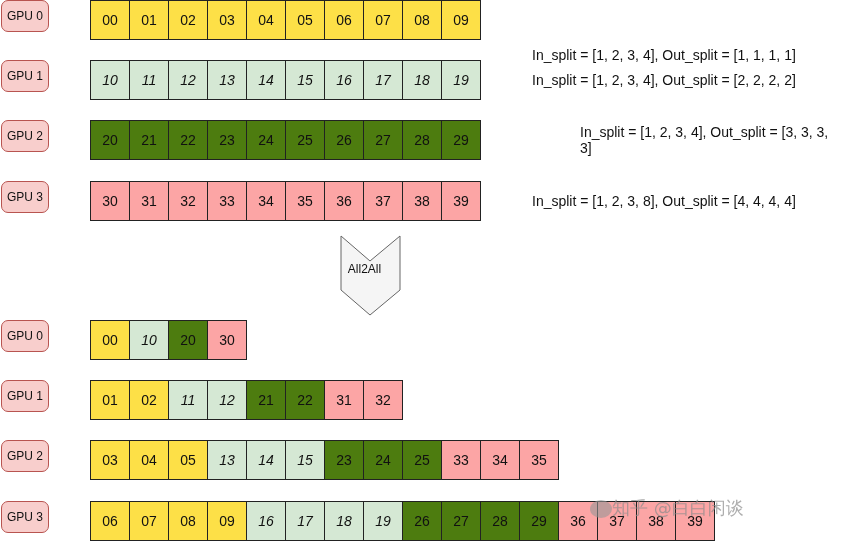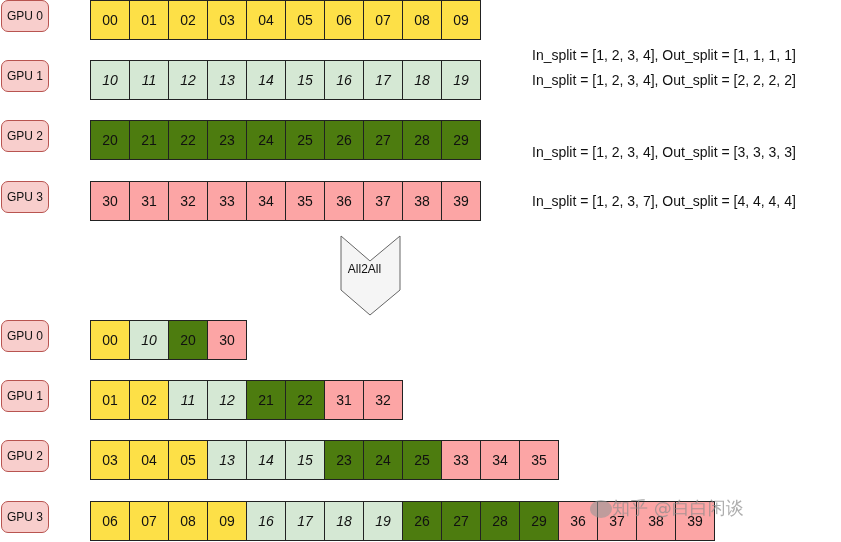--- a/index.html
+++ b/index.html
@@ -52,35 +52,35 @@
       <div class="cell c2">21</div>
       <div class="cell c2">22</div>
       <div class="cell c2">23</div>
       <div class="cell c2">24</div>
       <div class="cell c2">25</div>
       <div class="cell c2">26</div>
       <div class="cell c2">27</div>
       <div class="cell c2">28</div>
       <div class="cell c2">29</div>
     </div>
-    <div class="split" style="top: 144px;">In_split = [1, 2, 3, 4], Out_split = [3, 3, 3, 3]</div>
+    <div class="split" style="top: 124px; margin-left: 48px;">In_split = [1, 2, 3, 4], Out_split = [3, 3, 3, 3]</div>
     <div class="gpu" style="top: 181px;">GPU 3</div>
     <div class="row" style="top: 181px;">
       <div class="cell c3">30</div>
       <div class="cell c3">31</div>
       <div class="cell c3">32</div>
       <div class="cell c3">33</div>
       <div class="cell c3">34</div>
       <div class="cell c3">35</div>
       <div class="cell c3">36</div>
       <div class="cell c3">37</div>
       <div class="cell c3">38</div>
       <div class="cell c3">39</div>
     </div>
-    <div class="split" style="top: 193px;">In_split = [1, 2, 3, 7], Out_split = [4, 4, 4, 4]</div>
+    <div class="split" style="top: 193px;">In_split = [1, 2, 3, 8], Out_split = [4, 4, 4, 4]</div>
     <div class="gpu" style="top: 320px;">GPU 0</div>
     <div class="row" style="top: 320px;">
       <div class="cell c0">00</div>
       <div class="cell c1">10</div>
       <div class="cell c2">20</div>
       <div class="cell c3">30</div>
     </div>
     <div class="gpu" style="top: 380px;">GPU 1</div>
     <div class="row" style="top: 380px;">
       <div class="cell c0">01</div>

